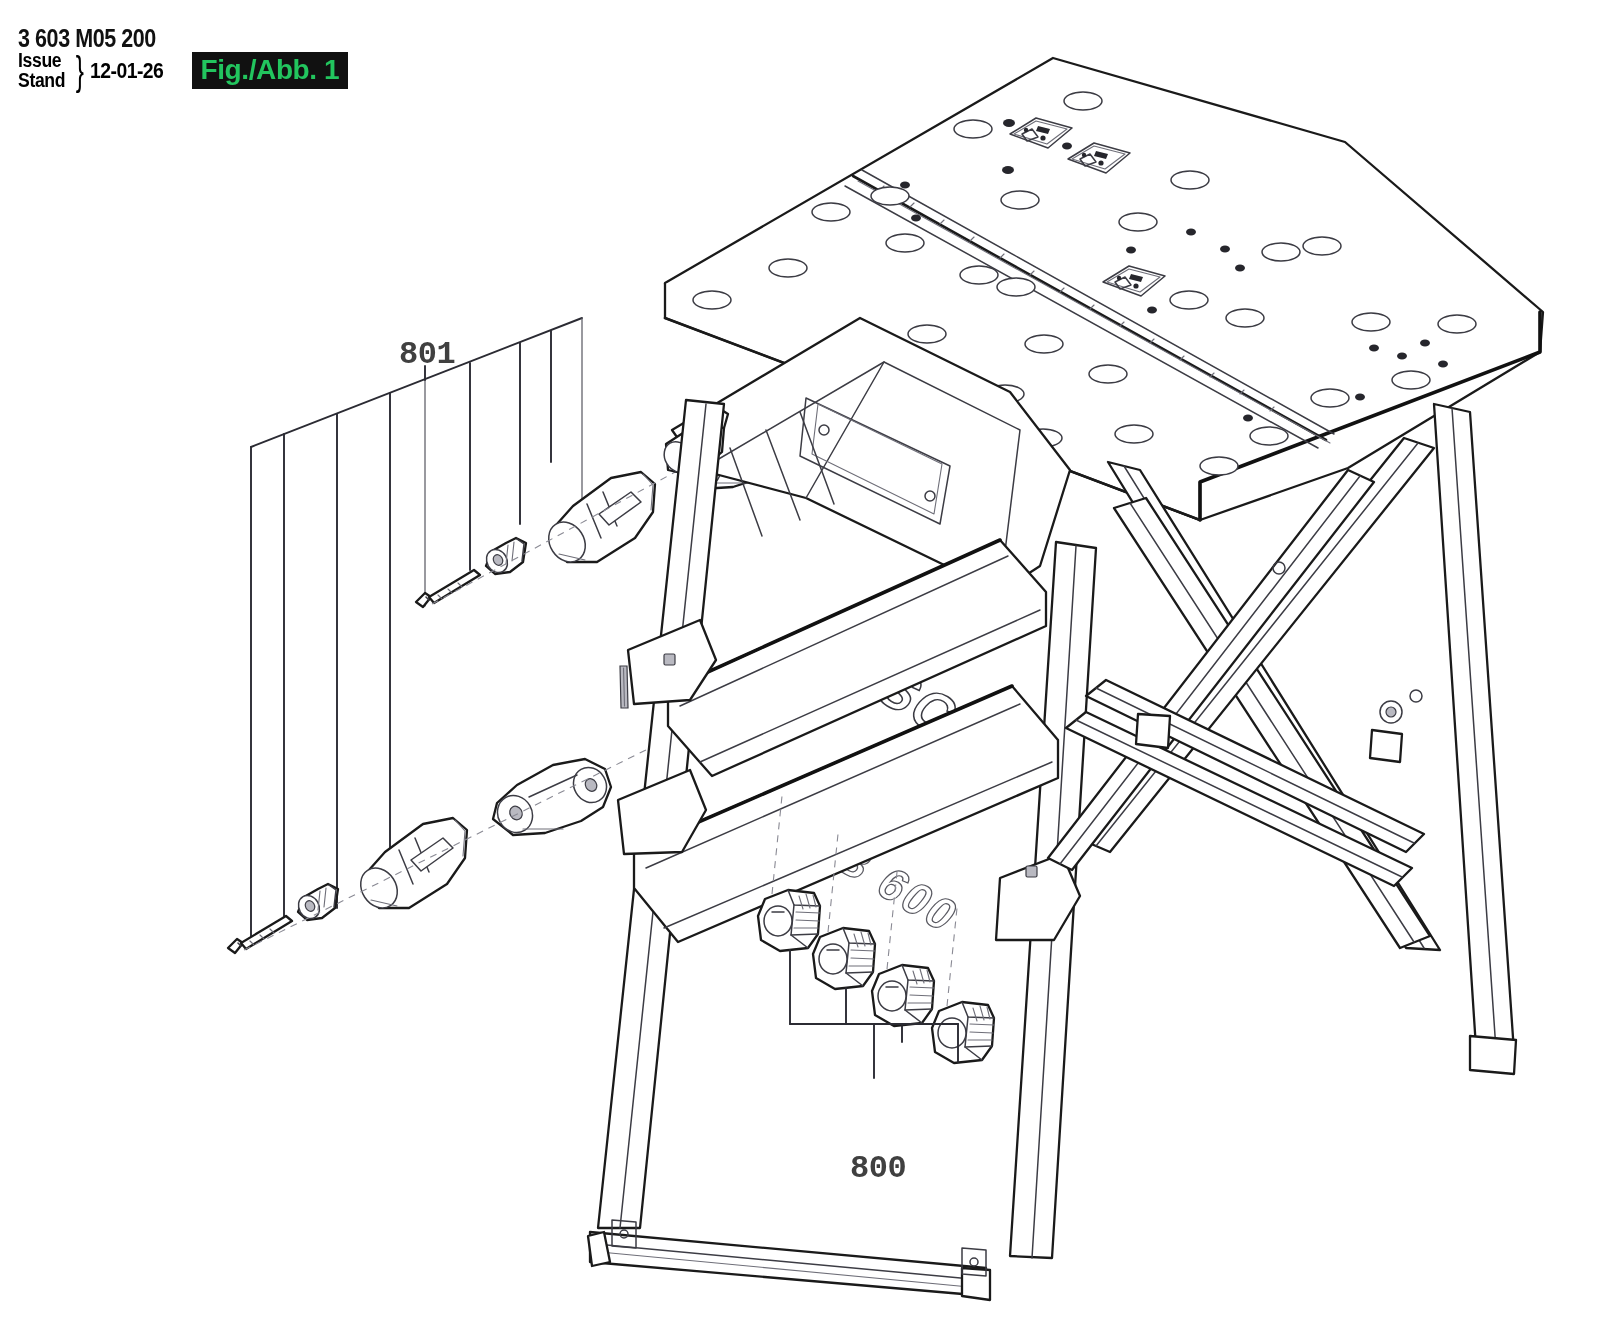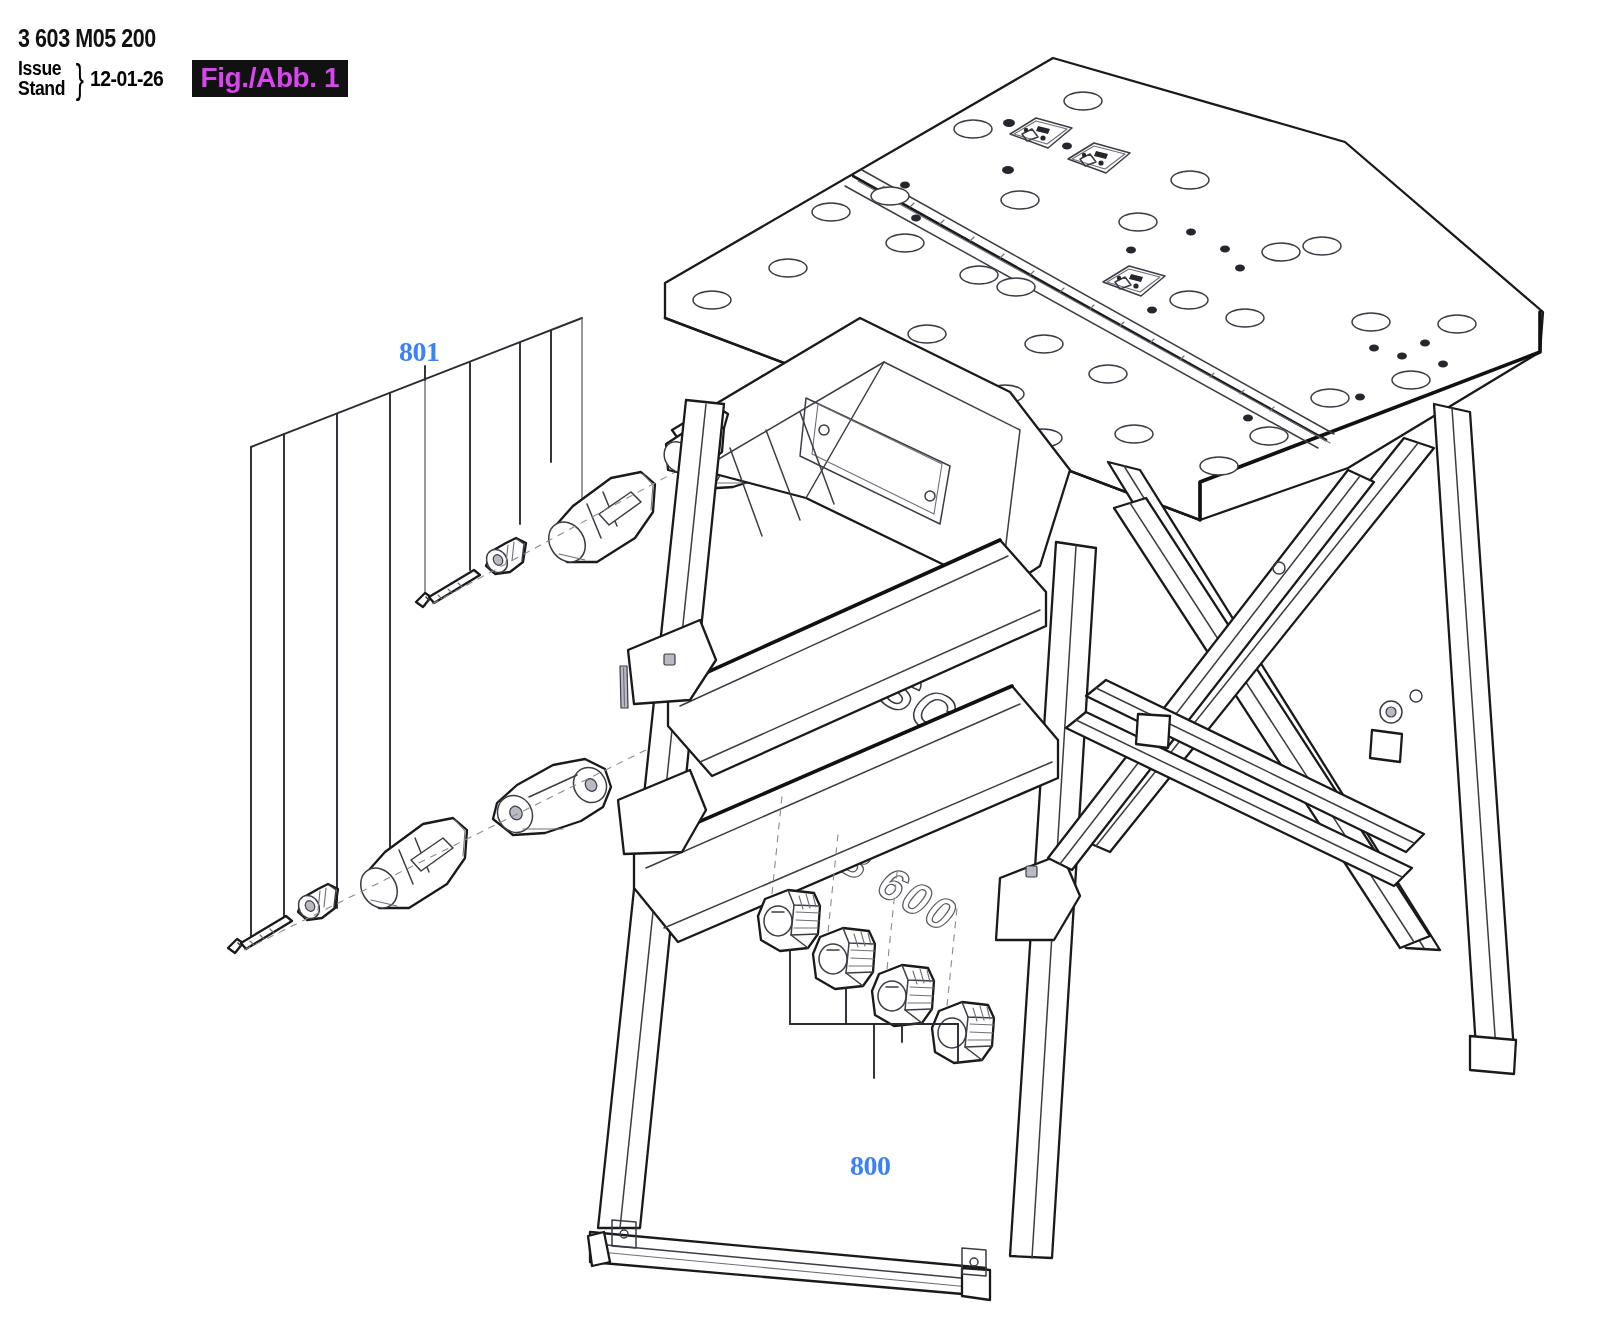--- a/index.html
+++ b/index.html
@@ -31,21 +31,20 @@
     letter-spacing: -0.5px;
     line-height: 1;
     color: #111;
     transform: scaleX(0.86);
     transform-origin: left center;
     white-space: nowrap;
   }
   #issue-row {
     display: flex;
     align-items: center;
-    margin-top: 8px;
     gap: 0px;
   }
   #issue-stack {
     display: flex;
     flex-direction: column;
     font-size: 20px;
     font-weight: 700;
     line-height: 0.98;
     letter-spacing: -0.4px;
     transform: scaleX(0.88);
@@ -62,21 +61,21 @@
   #issue-date {
     font-size: 22px;
     font-weight: 700;
     letter-spacing: -0.6px;
     transform: scaleX(0.88);
     transform-origin: left center;
     white-space: nowrap;
   }
   #fig-badge {
     background: #111111;
-    color: #d946ef;
+    color: #22c55e;
     font-size: 28px;
     font-weight: 700;
     letter-spacing: -0.4px;
     padding: 3px 9px 5px 9px;
     margin-left: 18px;
     white-space: nowrap;
     line-height: 1.05;
   }
 
   
@@ -84,25 +83,25 @@
     position: absolute;
     left: 0;
     top: 0;
     width: 1600px;
     height: 1322px;
   }
 
   
   .callout-label {
     position: absolute;
-    font-family: Liberation Serif, serif;
-    font-size: 28px;
+    font-family: Liberation Mono, monospace;
+    font-size: 32px;
     font-weight: 700;
     letter-spacing: -0.5px;
-    color: #3b82f6;
+    color: #404040;
   }
   #callout-801 { left: 399px; top: 336px; }
   #callout-800 { left: 850px; top: 1150px; }
 
   
   .brand-text {
     position: absolute;
     font-family: "Liberation Sans", sans-serif;
     font-weight: 700;
     color: transparent;

